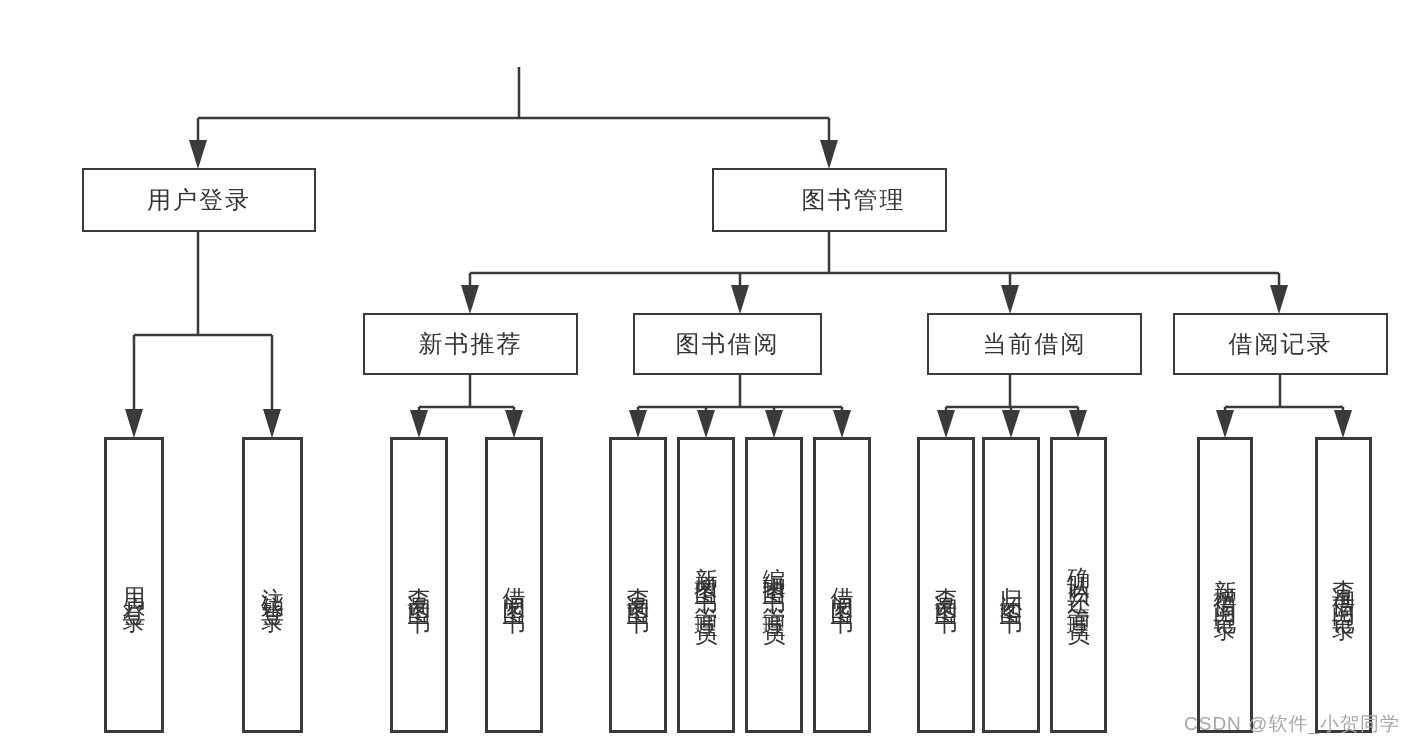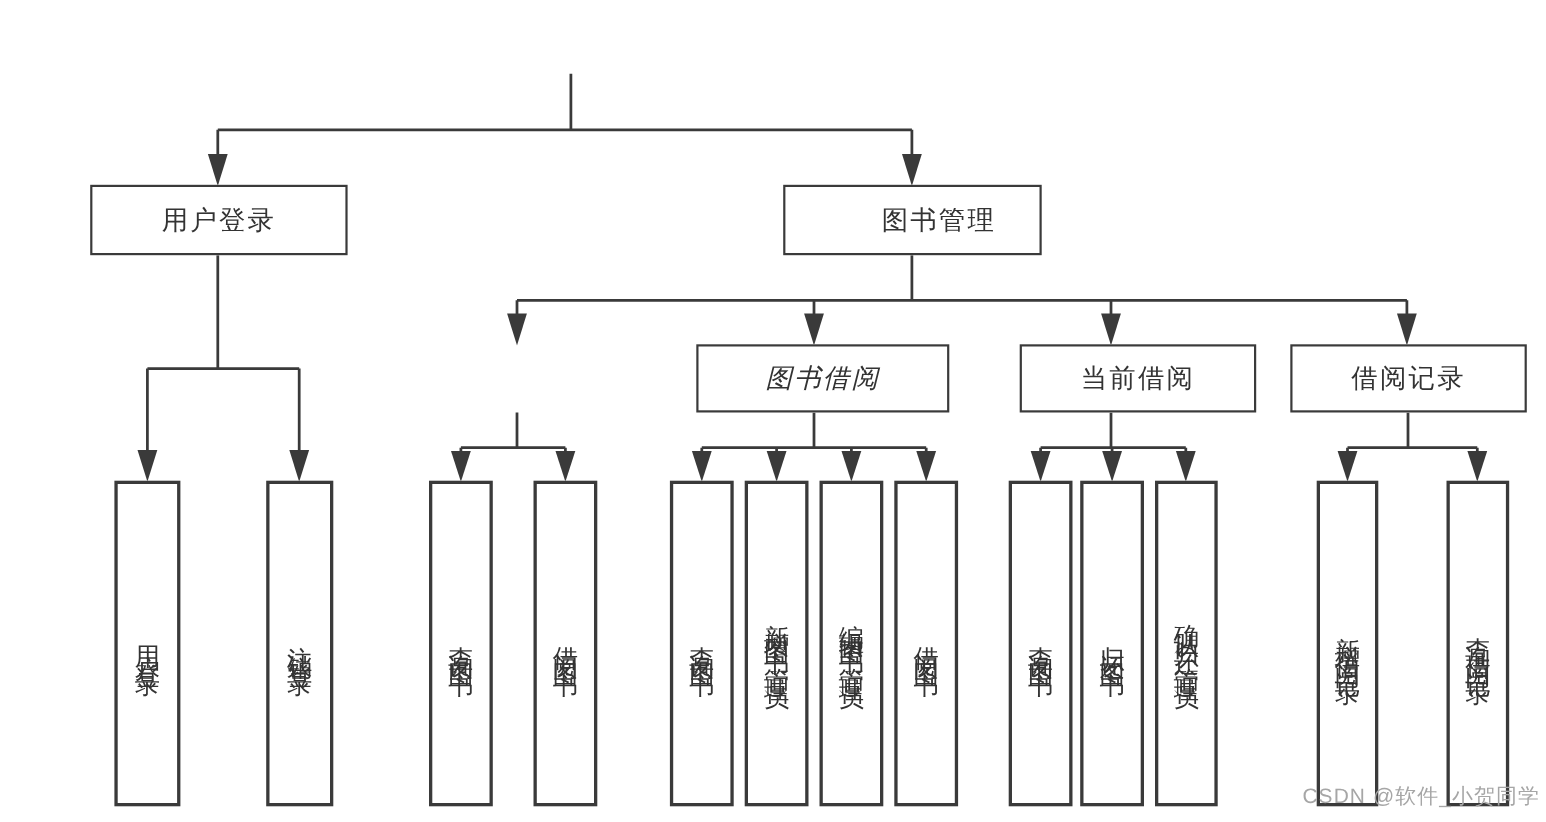--- a/index.html
+++ b/index.html
@@ -76,21 +76,22 @@
 
     <path d="M1280 375 V407 M1225 407 H1343 M1225 407 V412 M1343 407 V412"></path>
     <polygon points="1216,410 1234,410 1225,438"></polygon>
     <polygon points="1334,410 1352,410 1343,438"></polygon>
   </svg>
 
 
   <div class="node" style="left:82px;top:168px;width:234px;height:64px;">用户登录</div>
   <div class="node" style="left:712px;top:168px;width:235px;height:64px;padding-left:48px;">图书管理</div>
 
-  <div class="node" style="left:633px;top:313px;width:230px;height:62px;font-style:italic;">图书借阅</div>
+  <div class="node" style="left:363px;top:313px;width:215px;height:62px;">新书推荐</div>
+  <div class="node" style="left:633px;top:313px;width:189px;height:62px;">图书借阅</div>
   <div class="node" style="left:903px;top:313px;width:215px;height:62px;margin-left:24px;">当前借阅</div>
   <div class="node" style="left:1173px;top:313px;width:215px;height:62px;">借阅记录</div>
 
   <div class="leaf" style="left:104px;top:437px;width:60px;height:296px;">
     <span>用户登录</span>
   </div>
   <div class="leaf" style="left:242px;top:437px;width:61px;height:296px;">
     <span>注销登录</span>
   </div>
 

